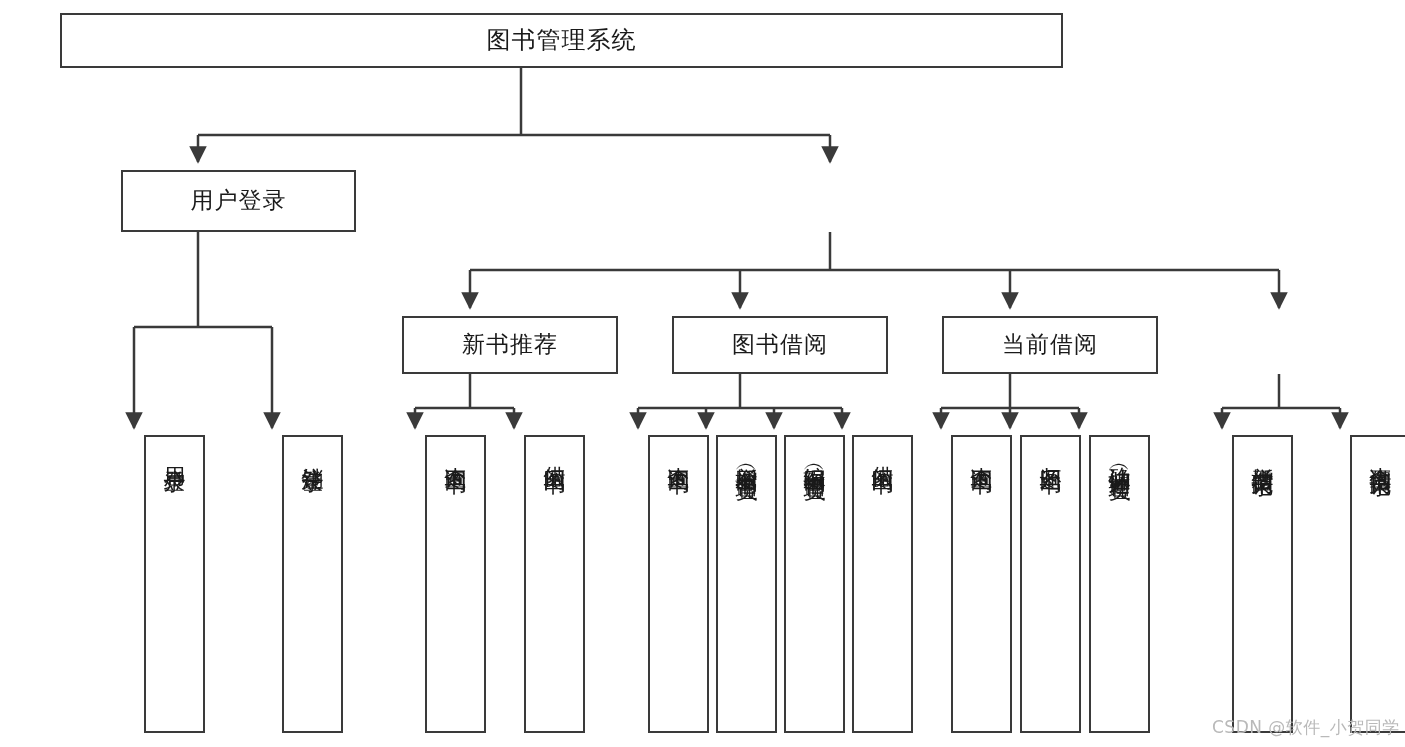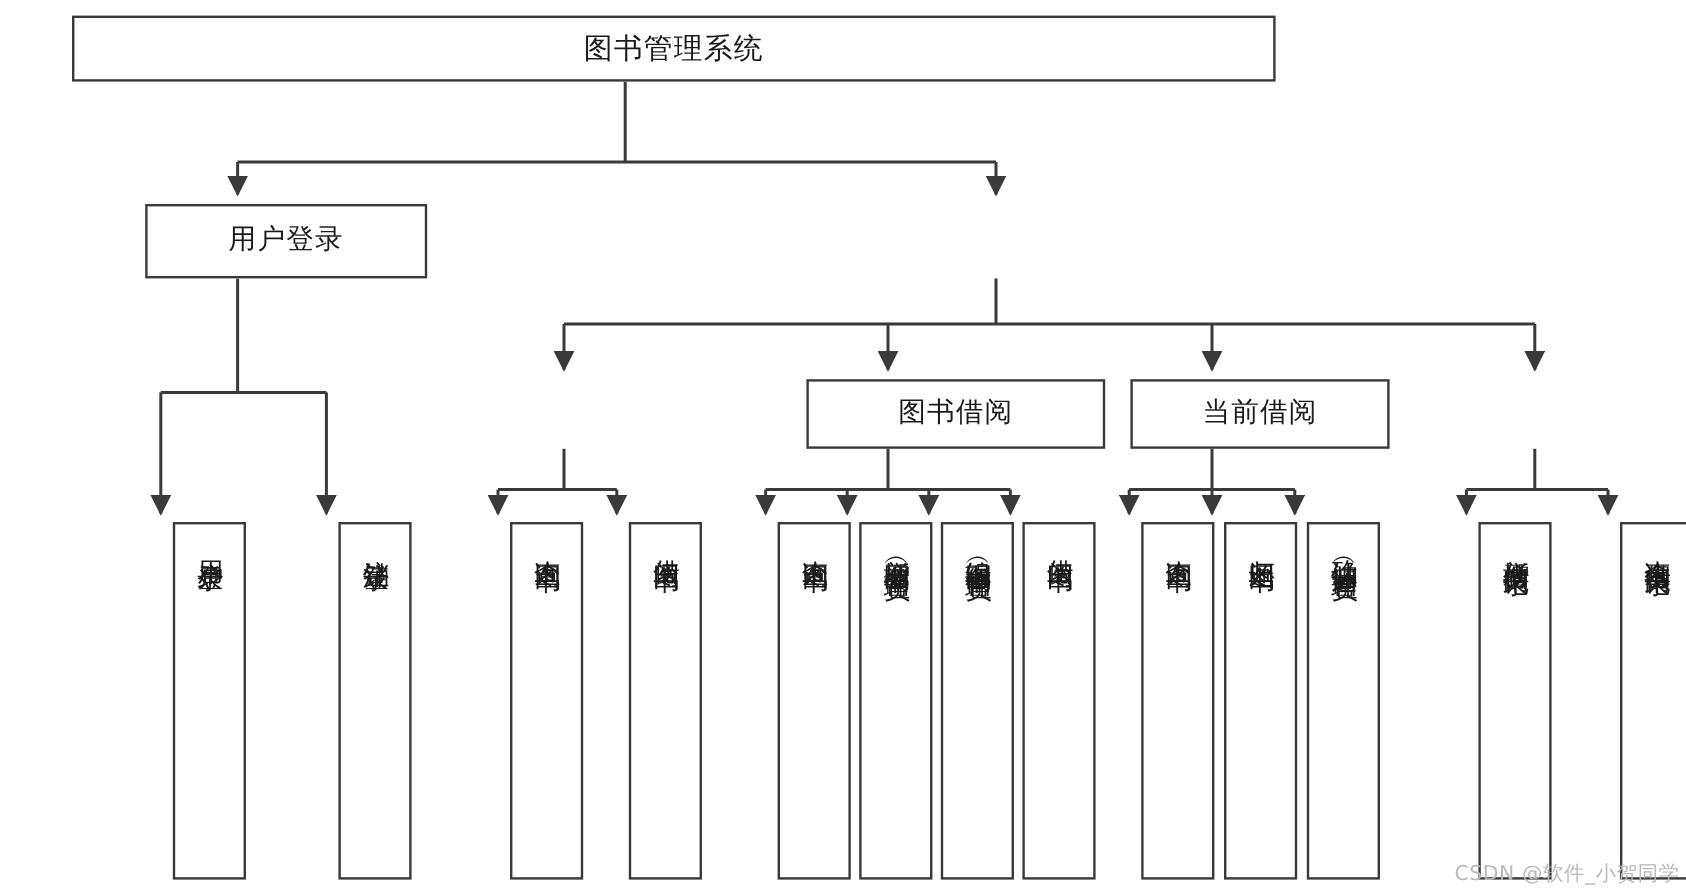--- a/index.html
+++ b/index.html
@@ -124,21 +124,24 @@
   </svg>
 
   <div class="node root h-node" style="left:20px; top:13px; width:1003px; height:55px;">
     <span>图书管理系统</span>
   </div>
 
   <div class="node h-node" style="left:81px; top:170px; width:235px; height:62px;">
     <span>用户登录</span>
   </div>
 
-  <div class="node h-node" style="left:632px; top:316px; width:249px; height:58px;">
+  <div class="node h-node" style="left:362px; top:316px; width:216px; height:58px;">
+    <span>新书推荐</span>
+  </div>
+  <div class="node h-node" style="left:632px; top:316px; width:216px; height:58px;">
     <span>图书借阅</span>
   </div>
   <div class="node h-node" style="left:902px; top:316px; width:216px; height:58px;">
     <span>当前借阅</span>
   </div>
 
   <div class="node leaf" style="left:104px; top:435px; width:61px; height:298px;">
     <span class="vtext">用户登录</span>
   </div>
   <div class="node leaf" style="left:242px; top:435px; width:61px; height:298px;">

